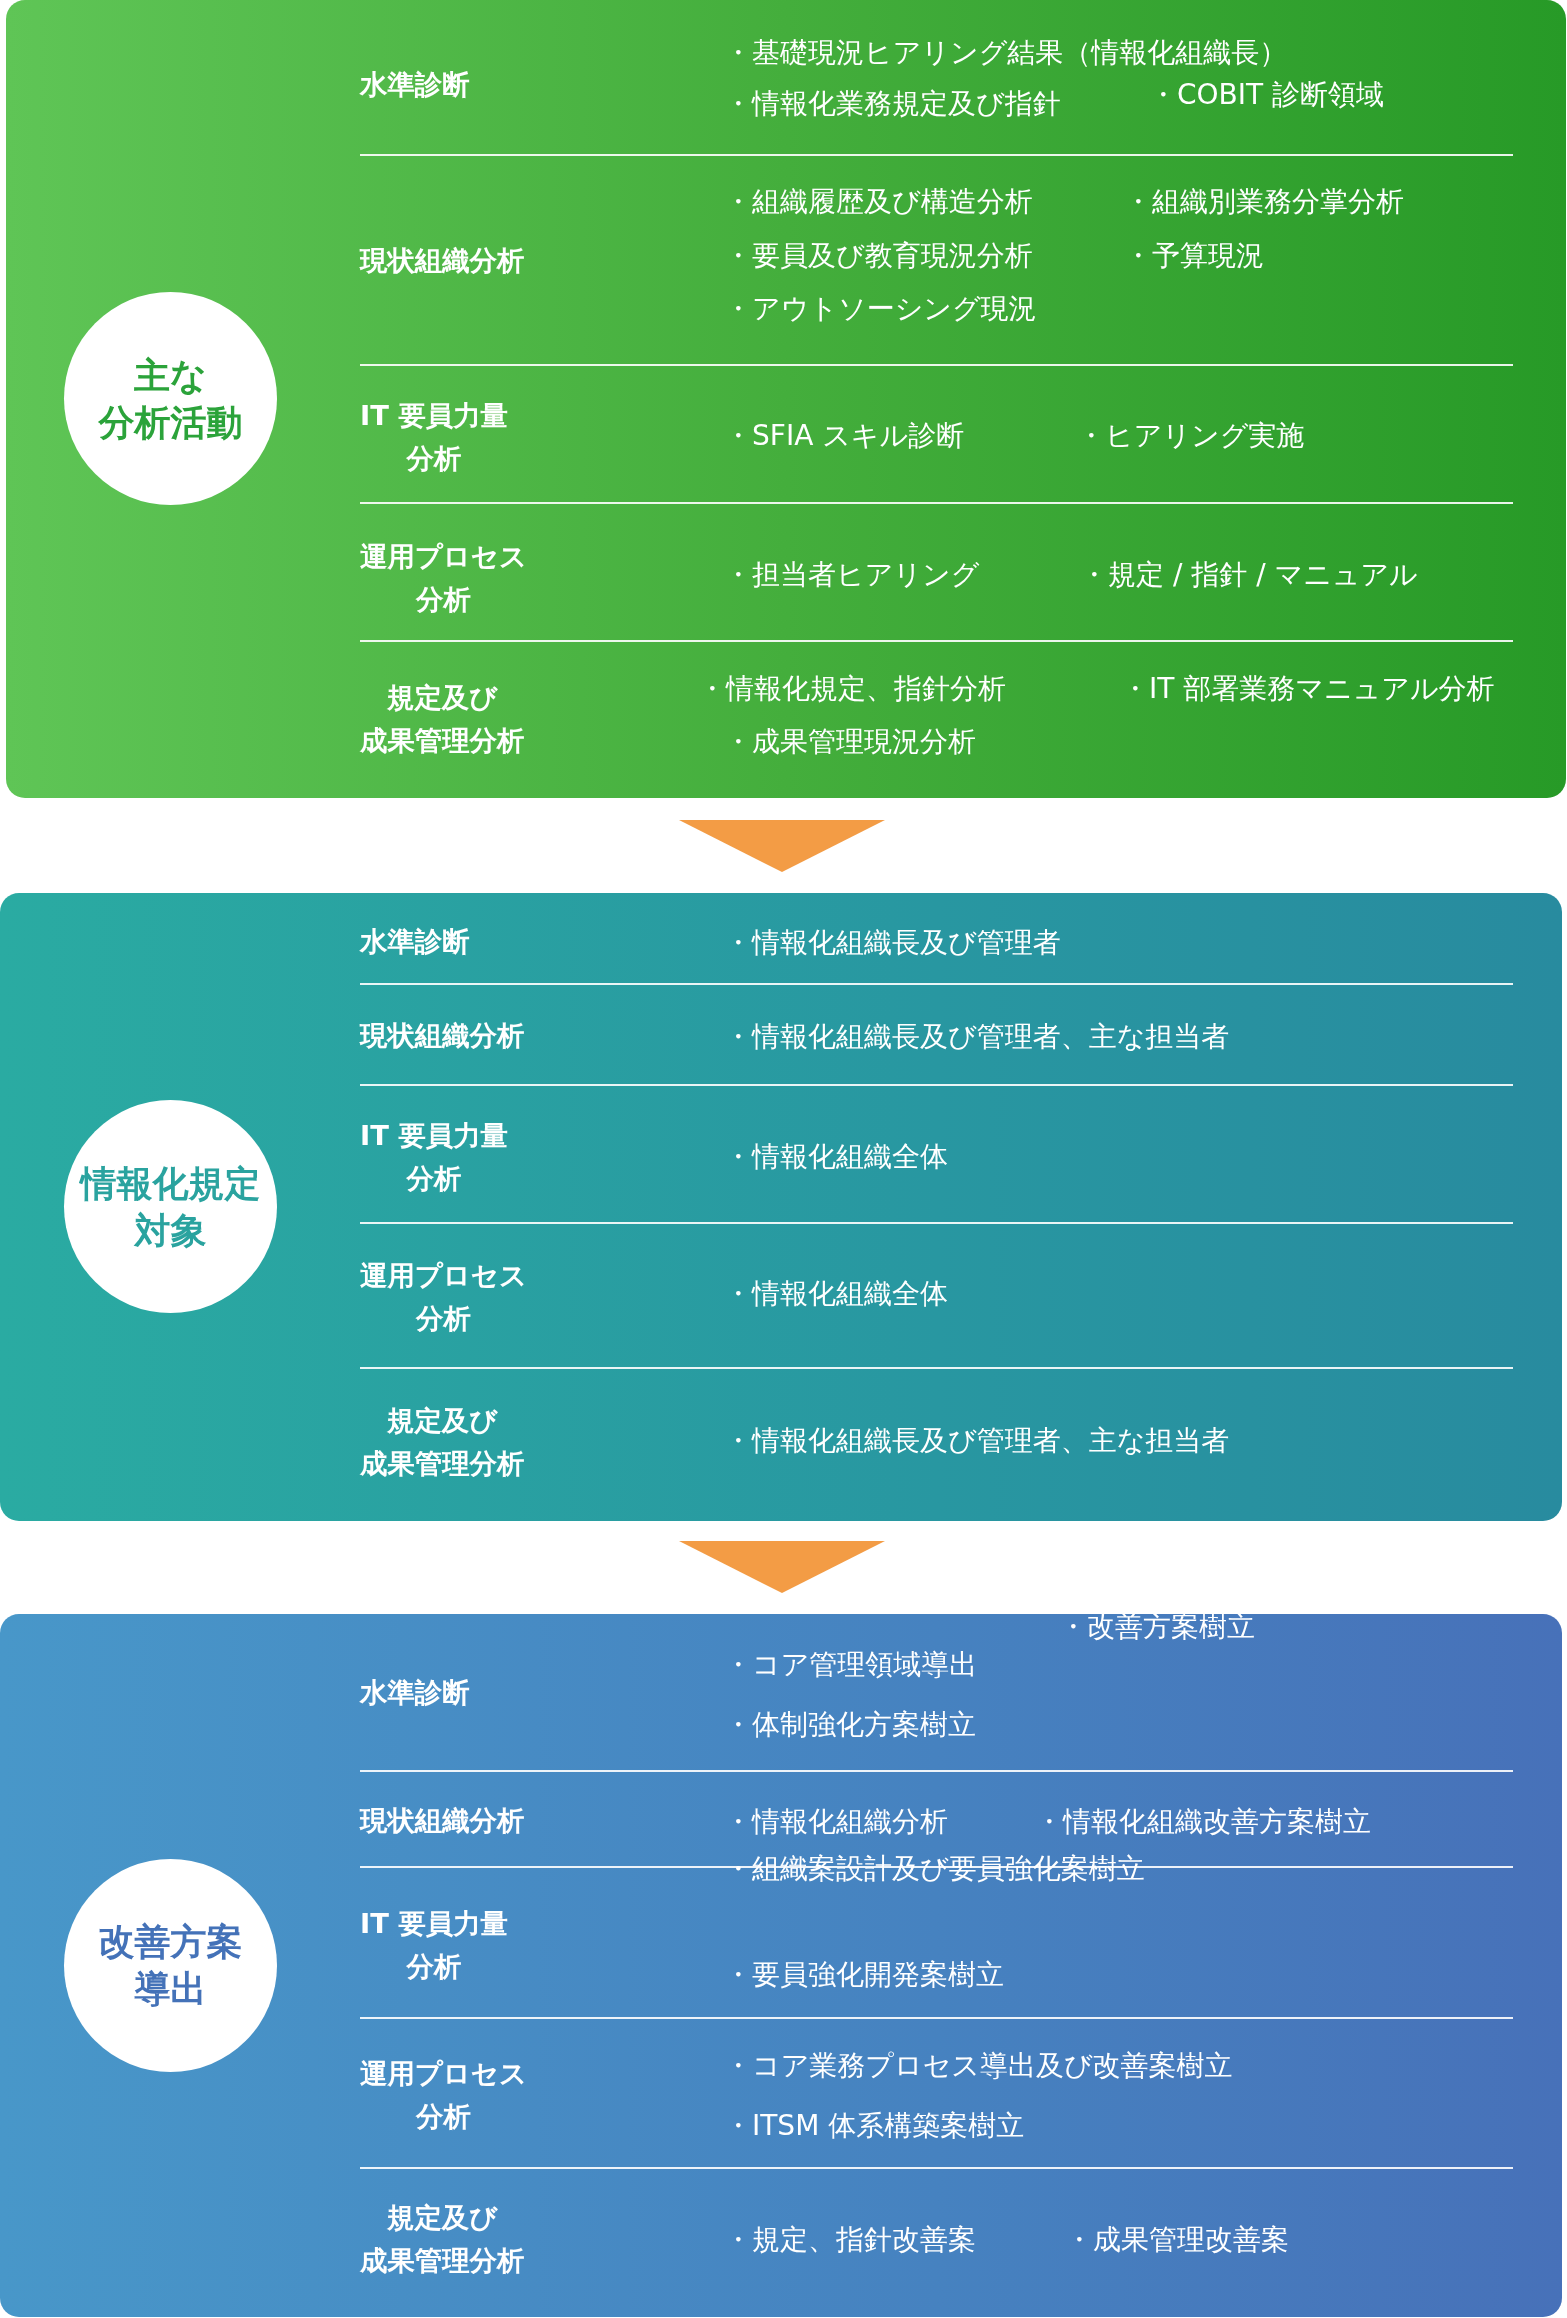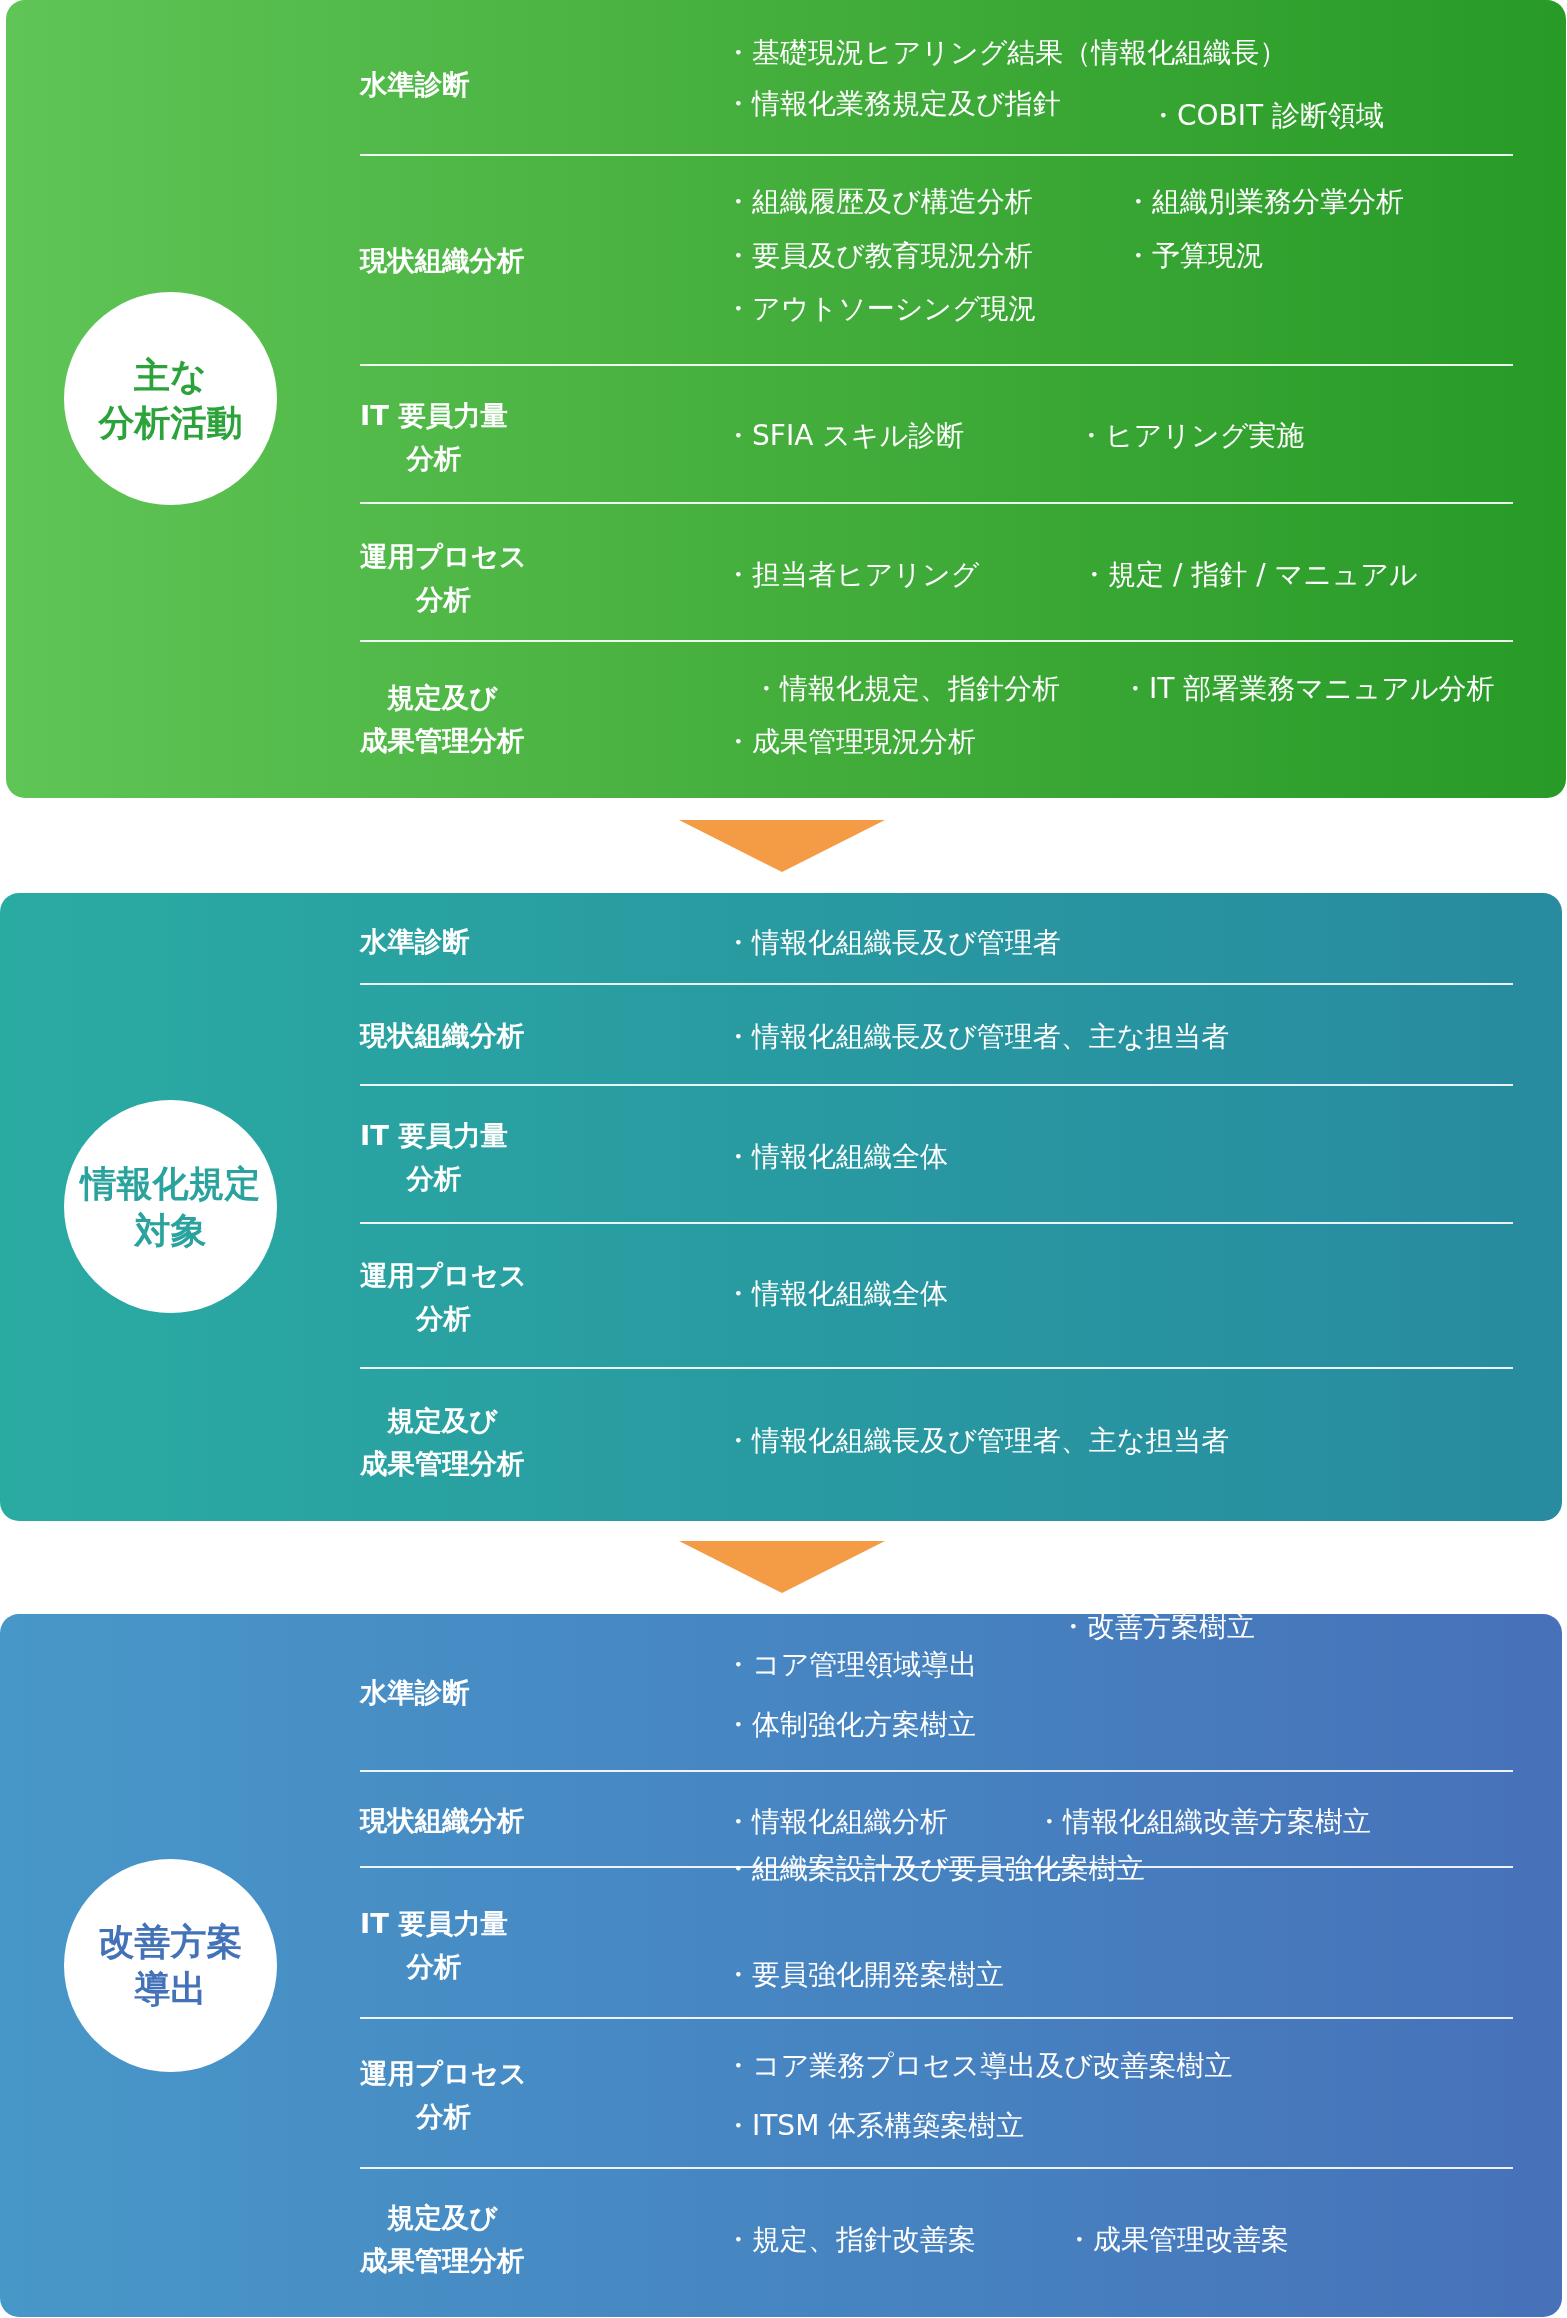--- a/index.html
+++ b/index.html
@@ -27,21 +27,21 @@
 <div class="circle c1">
   <span>主な</span>
   <span>分析活動</span>
 </div>
 
 <div class="label single" style="top:86px">
     <span>水準診断</span>
   </div>
 <div class="item" style="left:724px;top:53px">基礎現況ヒアリング結果（情報化組織長）</div>
 <div class="item" style="left:724px;top:104px">情報化業務規定及び指針</div>
-<div class="item" style="left:1149px;top:116px">COBIT 診断領域</div>
+<div class="item" style="left:1149px;top:95px">COBIT 診断領域</div>
 <div class="sep" style="top:154px"></div>
 
 <div class="label single" style="top:262px">
     <span>現状組織分析</span>
   </div>
 <div class="item" style="left:724px;top:202px">組織履歴及び構造分析</div>
 <div class="item" style="left:1124px;top:202px">組織別業務分掌分析</div>
 <div class="item" style="left:724px;top:256px">要員及び教育現況分析</div>
 <div class="item" style="left:1124px;top:256px">予算現況</div>
 <div class="item" style="left:724px;top:309px">アウトソーシング現況</div>
@@ -60,21 +60,21 @@
     <span>分析</span>
   </div>
 <div class="item" style="left:724px;top:575px">担当者ヒアリング</div>
 <div class="item" style="left:1080px;top:575px">規定 / 指針 / マニュアル</div>
 <div class="sep" style="top:640px"></div>
 
 <div class="label" style="top:719px">
     <span>規定及び</span>
     <span>成果管理分析</span>
   </div>
-<div class="item" style="left:752px;top:689px">情報化規定、指針分析</div>
+<div class="item" style="left:698px;top:689px">情報化規定、指針分析</div>
 <div class="item" style="left:1121px;top:689px">IT 部署業務マニュアル分析</div>
 <div class="item" style="left:724px;top:742px">成果管理現況分析</div>
 
 <div class="arrow" style="top:820px"></div>
 
 <div class="box box2"></div>
 <div class="circle c2">
   <span>情報化規定</span>
   <span>対象</span>
 </div>

